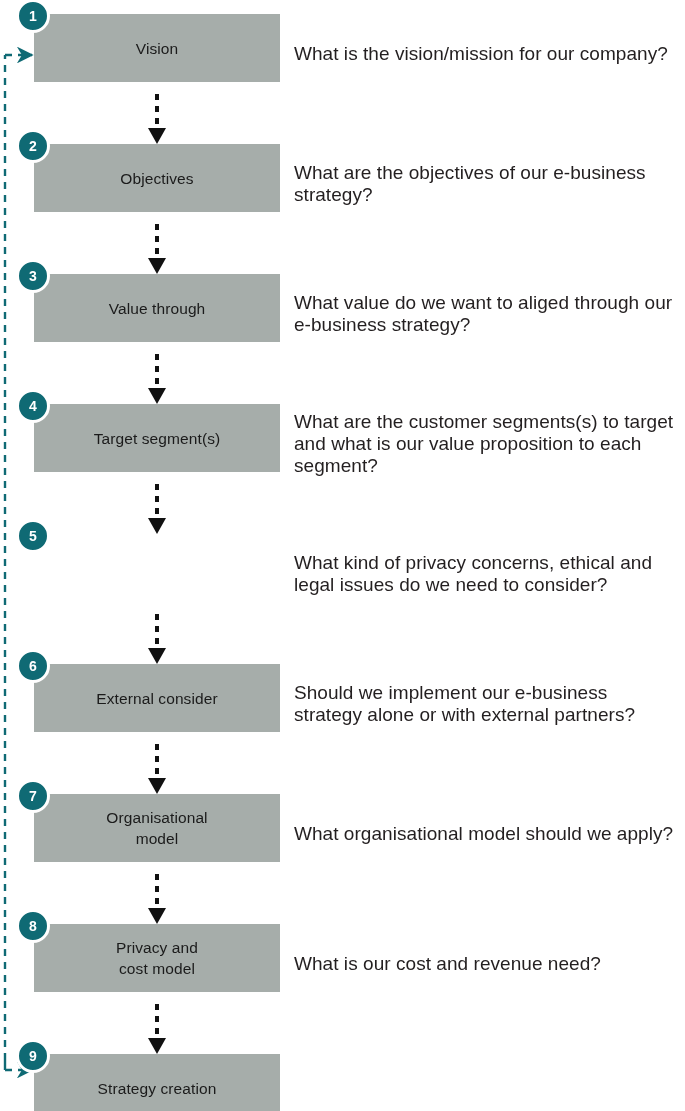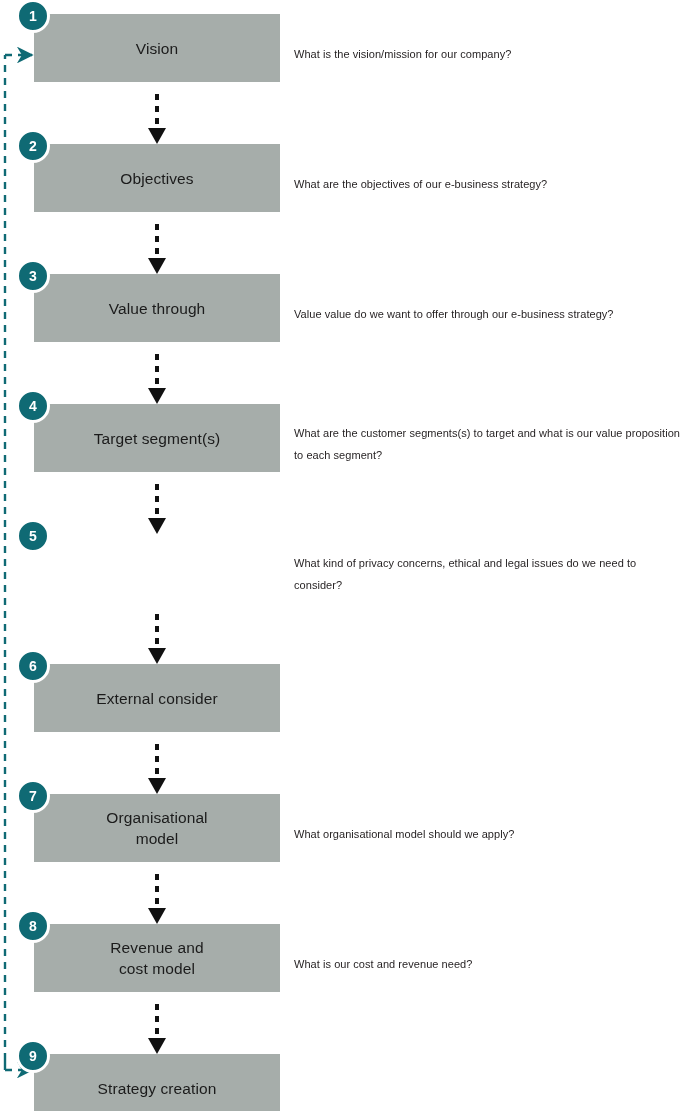--- a/index.html
+++ b/index.html
@@ -84,21 +84,21 @@
     color: #ffffff;
     font-size: 14px;
     font-weight: bold;
     z-index: 4;
   }
   .step-question {
     position: absolute;
     left: 294px;
     width: 386px;
     color: #231f20;
-    font-size: 11px;
+    font-size: 19px;
     line-height: 22px;
     top: 50%;
     transform: translateY(-50%);
     letter-spacing: 0.05px;
   }
 </style>
 </head>
 <body>
 
 <div id="diagram">
@@ -139,21 +139,21 @@
       </div>
       <div class="connector" style="top: 224px;"><svg width="36" height="50" viewBox="0 0 36 50" xmlns="http://www.w3.org/2000/svg">
           <path d="M 18 0 L 18 36" stroke="#111111" stroke-width="4" stroke-dasharray="6 6" fill="none"></path>
           <path d="M 9 34 L 27 34 L 18 50 Z" fill="#111111"></path>
         </svg></div>
       <div class="step" style="top: 274px;">
         <div class="step-box">
           <div class="step-box-label">Value through</div>
         </div>
         <div class="step-badge">3</div>
-        <div class="step-question">Value value do we want to offer through our e-business strategy?</div>
+        <div class="step-question">What value do we want to aliged through our e-business strategy?</div>
       </div>
       <div class="connector" style="top: 354px;"><svg width="36" height="50" viewBox="0 0 36 50" xmlns="http://www.w3.org/2000/svg">
           <path d="M 18 0 L 18 36" stroke="#111111" stroke-width="4" stroke-dasharray="6 6" fill="none"></path>
           <path d="M 9 34 L 27 34 L 18 50 Z" fill="#111111"></path>
         </svg></div>
       <div class="step" style="top: 404px;">
         <div class="step-box">
           <div class="step-box-label">Target segment(s)</div>
         </div>
         <div class="step-badge">4</div>
@@ -169,40 +169,41 @@
       </div>
       <div class="connector" style="top: 614px;"><svg width="36" height="50" viewBox="0 0 36 50" xmlns="http://www.w3.org/2000/svg">
           <path d="M 18 0 L 18 36" stroke="#111111" stroke-width="4" stroke-dasharray="6 6" fill="none"></path>
           <path d="M 9 34 L 27 34 L 18 50 Z" fill="#111111"></path>
         </svg></div>
       <div class="step" style="top: 664px;">
         <div class="step-box">
           <div class="step-box-label">External consider</div>
         </div>
         <div class="step-badge">6</div>
+        <div class="step-question">Should we implement our e-business strategy alone or with external partners?</div>
       </div>
       <div class="connector" style="top: 744px;"><svg width="36" height="50" viewBox="0 0 36 50" xmlns="http://www.w3.org/2000/svg">
           <path d="M 18 0 L 18 36" stroke="#111111" stroke-width="4" stroke-dasharray="6 6" fill="none"></path>
           <path d="M 9 34 L 27 34 L 18 50 Z" fill="#111111"></path>
         </svg></div>
       <div class="step" style="top: 794px;">
         <div class="step-box">
           <div class="step-box-label">Organisational
 model</div>
         </div>
         <div class="step-badge">7</div>
         <div class="step-question">What organisational model should we apply?</div>
       </div>
       <div class="connector" style="top: 874px;"><svg width="36" height="50" viewBox="0 0 36 50" xmlns="http://www.w3.org/2000/svg">
           <path d="M 18 0 L 18 36" stroke="#111111" stroke-width="4" stroke-dasharray="6 6" fill="none"></path>
           <path d="M 9 34 L 27 34 L 18 50 Z" fill="#111111"></path>
         </svg></div>
       <div class="step" style="top: 924px;">
         <div class="step-box">
-          <div class="step-box-label">Revenue and
+          <div class="step-box-label">Privacy and
 cost model</div>
         </div>
         <div class="step-badge">8</div>
         <div class="step-question">What is our cost and revenue need?</div>
       </div>
       <div class="connector" style="top: 1004px;"><svg width="36" height="50" viewBox="0 0 36 50" xmlns="http://www.w3.org/2000/svg">
           <path d="M 18 0 L 18 36" stroke="#111111" stroke-width="4" stroke-dasharray="6 6" fill="none"></path>
           <path d="M 9 34 L 27 34 L 18 50 Z" fill="#111111"></path>
         </svg></div>
       <div class="step" style="top: 1054px;">

